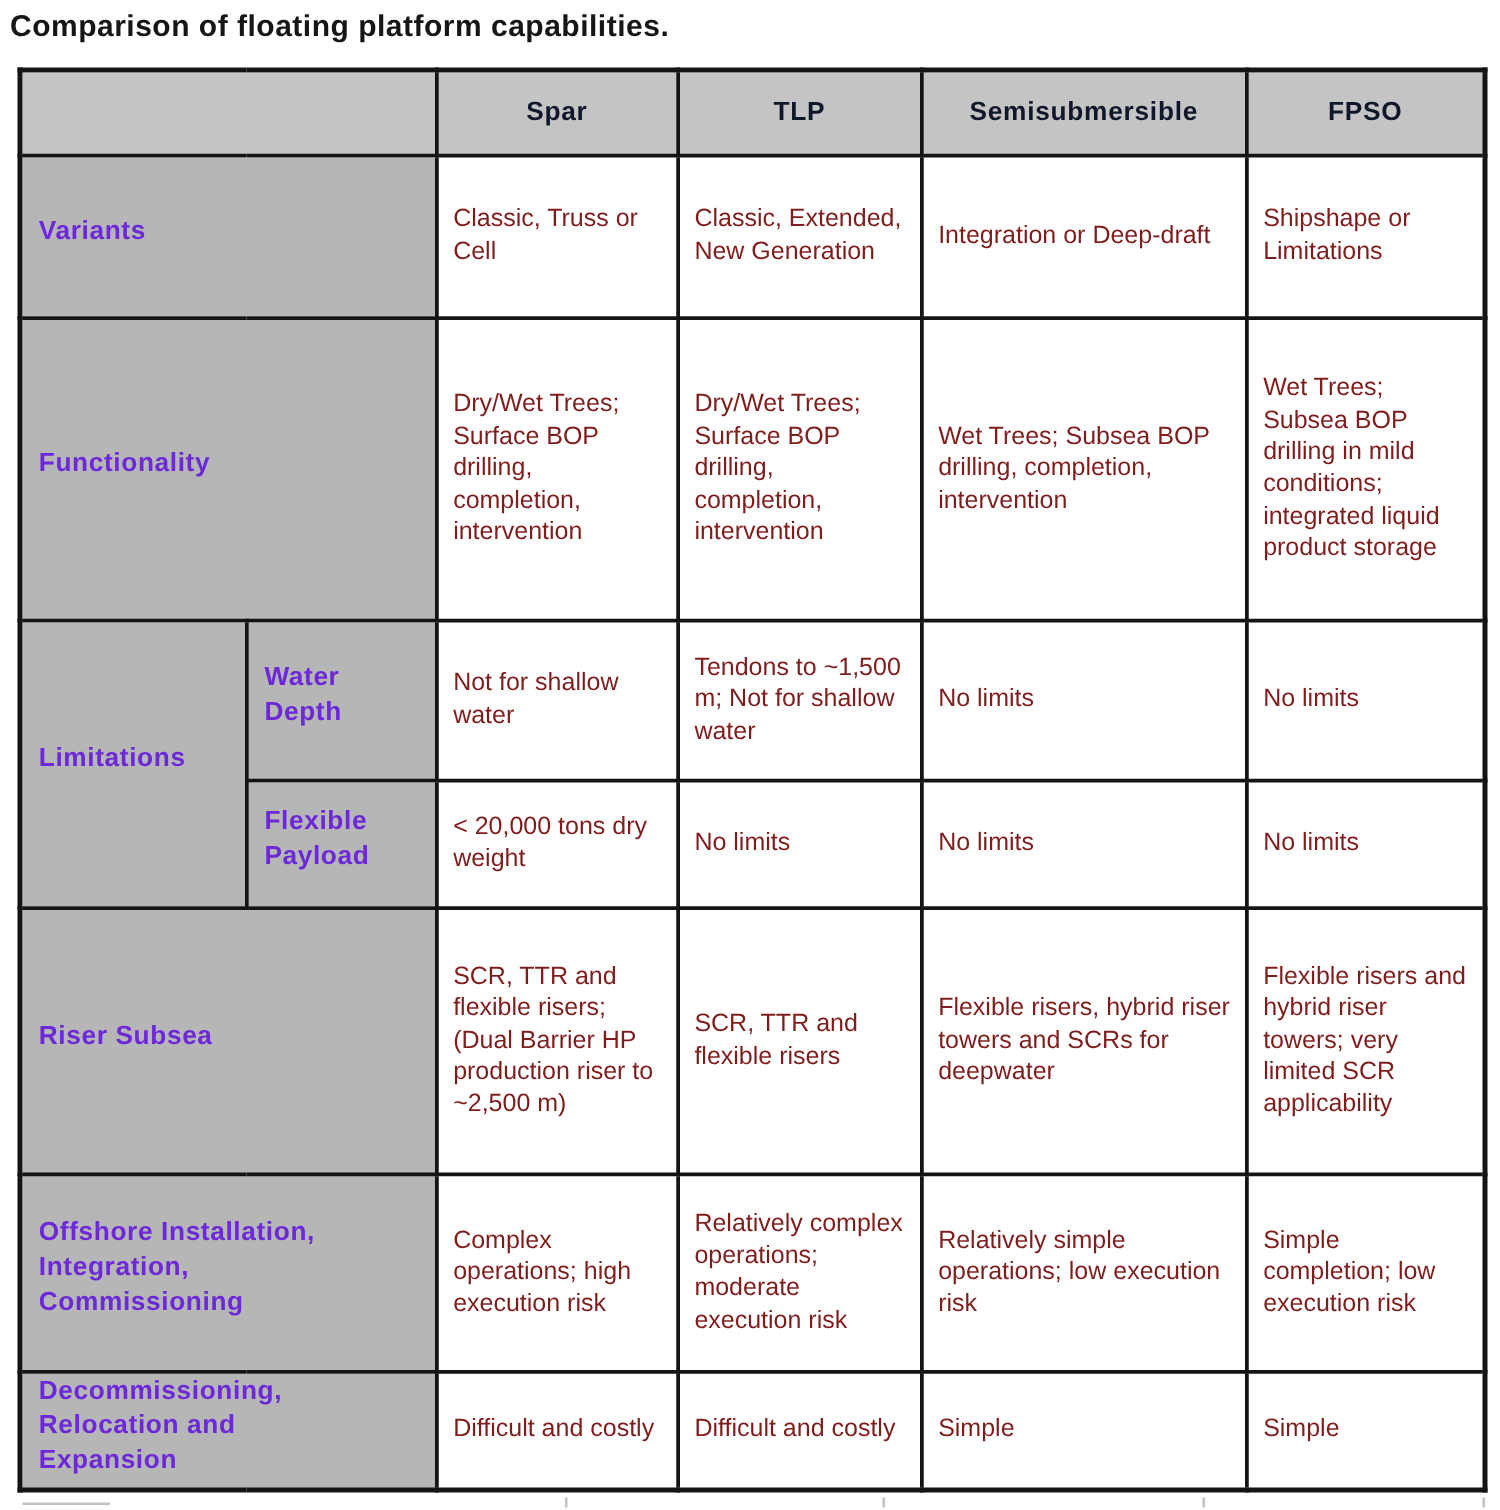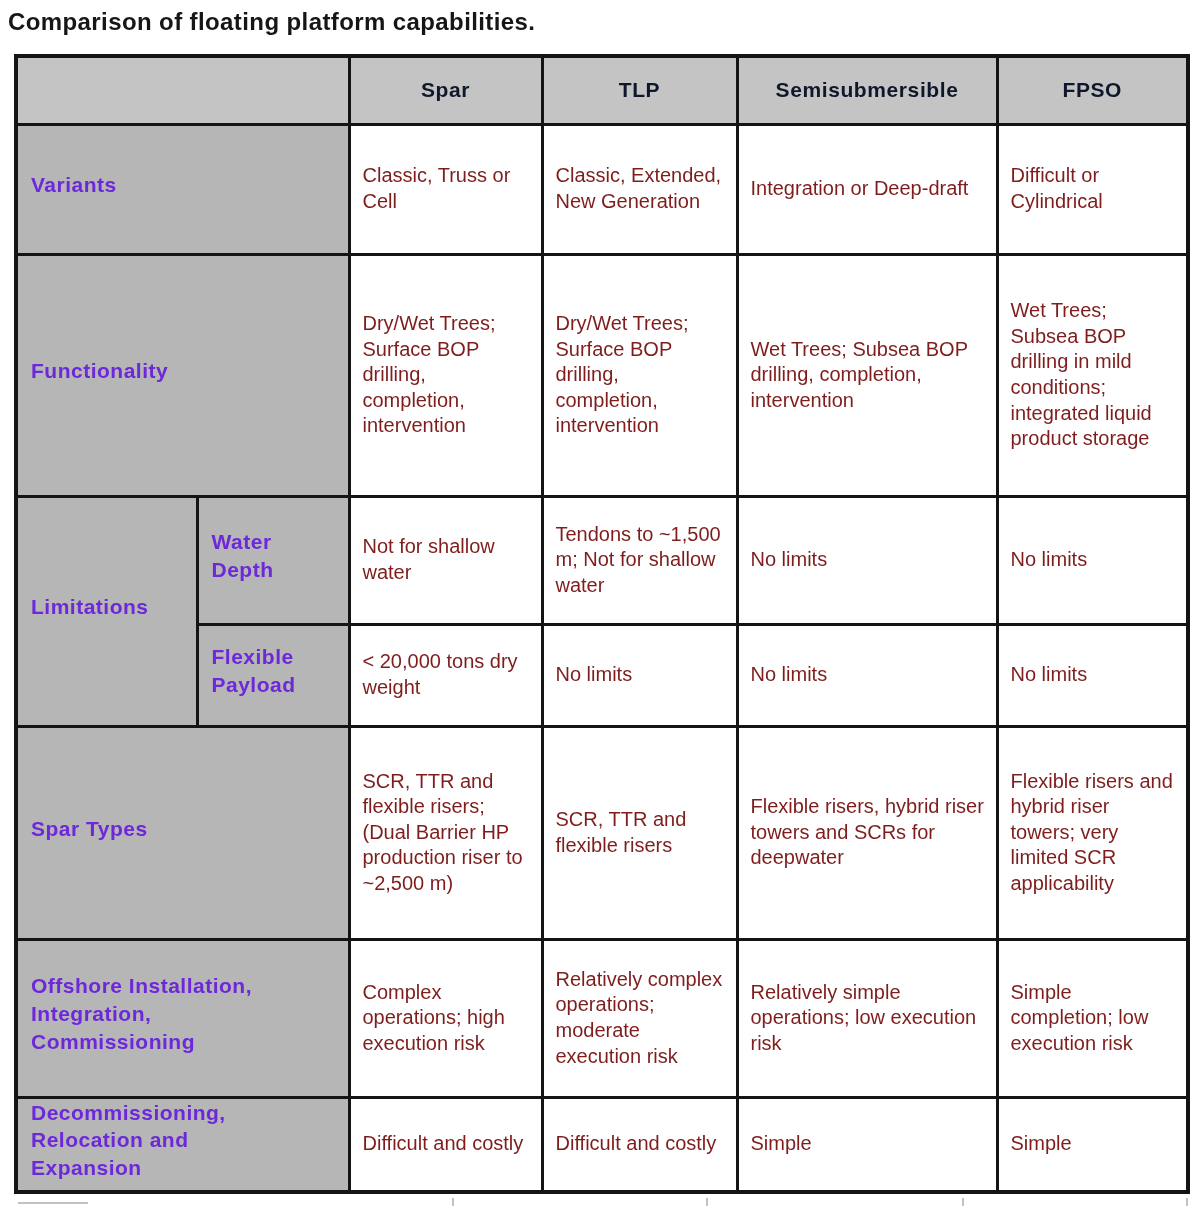--- a/index.html
+++ b/index.html
@@ -94,21 +94,21 @@
       <th class="hdr">TLP</th>
       <th class="hdr">Semisubmersible</th>
       <th class="hdr">FPSO</th>
     </tr>
 
     <tr style="height:130px">
       <th class="lbl" colspan="2">Variants</th>
       <td class="cell">Classic, Truss or Cell</td>
       <td class="cell">Classic, Extended, New Generation</td>
       <td class="cell">Integration or Deep-draft</td>
-      <td class="cell">Difficult or Cylindrical</td>
+      <td class="cell">Shipshape or Limitations</td>
     </tr>
 
     <tr style="height:242px">
       <th class="lbl" colspan="2">Functionality</th>
       <td class="cell">Dry/Wet Trees; Surface BOP drilling, completion, intervention</td>
       <td class="cell">Dry/Wet Trees; Surface BOP drilling, completion, intervention</td>
       <td class="cell">Wet Trees; Subsea BOP drilling, completion, intervention</td>
       <td class="cell">Wet Trees; Subsea BOP drilling in mild conditions; integrated liquid product storage</td>
     </tr>
 
@@ -125,21 +125,21 @@
     <tr style="height:102px">
       <th class="lbl">Flexible
 Payload</th>
       <td class="cell">&lt; 20,000 tons dry weight</td>
       <td class="cell">No limits</td>
       <td class="cell">No limits</td>
       <td class="cell">No limits</td>
     </tr>
 
     <tr style="height:213px">
-      <th class="lbl" colspan="2">Spar Types</th>
+      <th class="lbl" colspan="2">Riser Subsea</th>
       <td class="cell">SCR, TTR and flexible risers; (Dual Barrier HP production riser to ~2,500 m)</td>
       <td class="cell">SCR, TTR and flexible risers</td>
       <td class="cell">Flexible risers, hybrid riser towers and SCRs for deepwater</td>
       <td class="cell">Flexible risers and hybrid riser towers; very limited SCR applicability</td>
     </tr>
 
     <tr style="height:158px">
       <th class="lbl" colspan="2">Offshore Installation,
 Integration,
 Commissioning</th>

